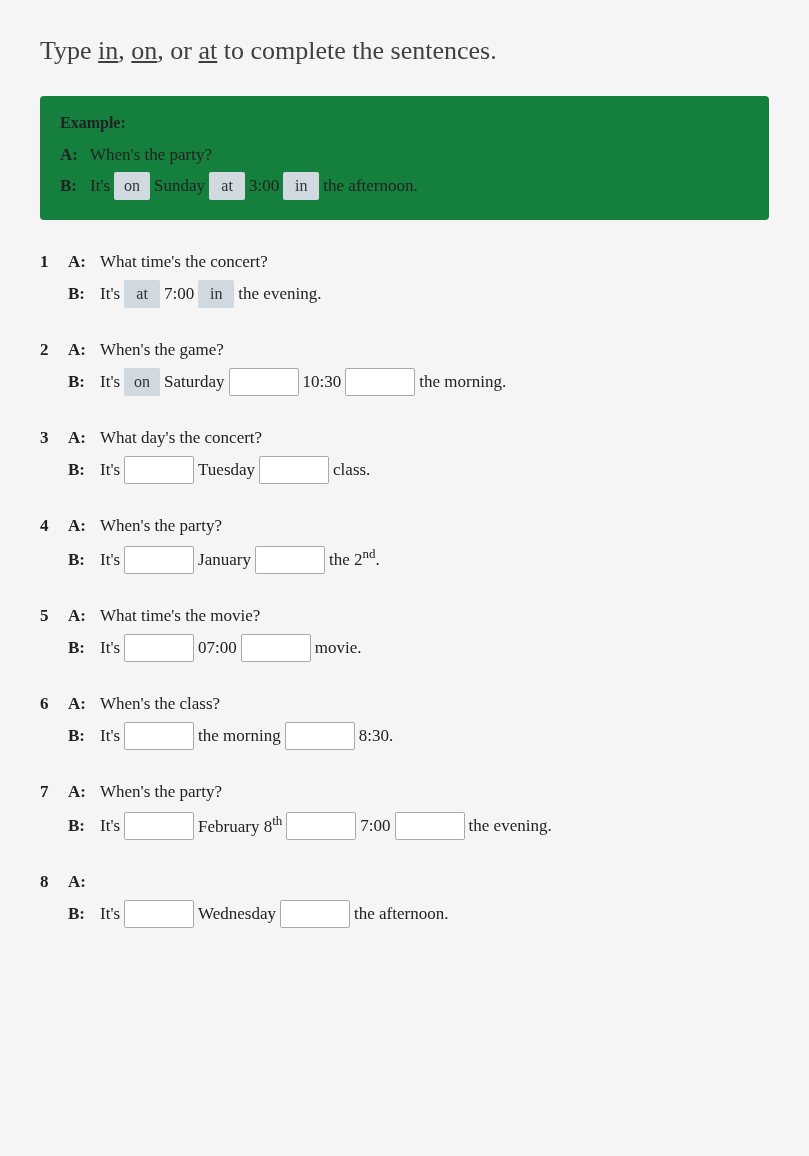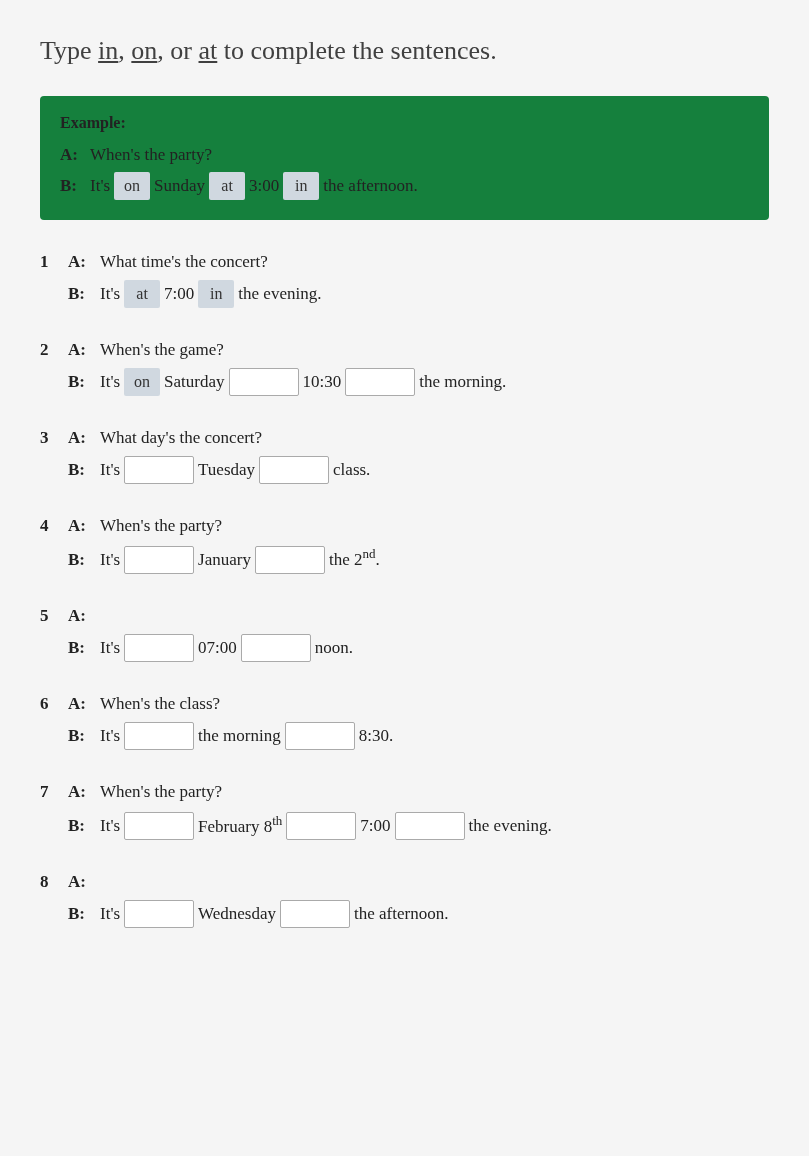--- a/index.html
+++ b/index.html
@@ -208,29 +208,30 @@
         <span>the 2</span><sup>nd</sup><span>.</span>
       </span>
     </span>
   </div>
 </div>
 
 <div class="question-block">
   <div class="q-row">
     <span class="q-number">5</span>
     <span class="q-speaker">A:</span>
+    <span>What time's the movie?</span>
   </div>
   <div class="a-row" style="padding-left: 28px;">
     <span class="q-speaker">B:</span>
     <span class="sentence">
       <span class="word">It's</span>
       <input class="answer-box" type="text" style="">
       <span class="word">07:00</span>
       <input class="answer-box" type="text" style="">
-      <span class="word">noon.</span>
+      <span class="word">movie.</span>
     </span>
   </div>
 </div>
 
 <div class="question-block">
   <div class="q-row">
     <span class="q-number">6</span>
     <span class="q-speaker">A:</span>
     <span>When's the class?</span>
   </div>

